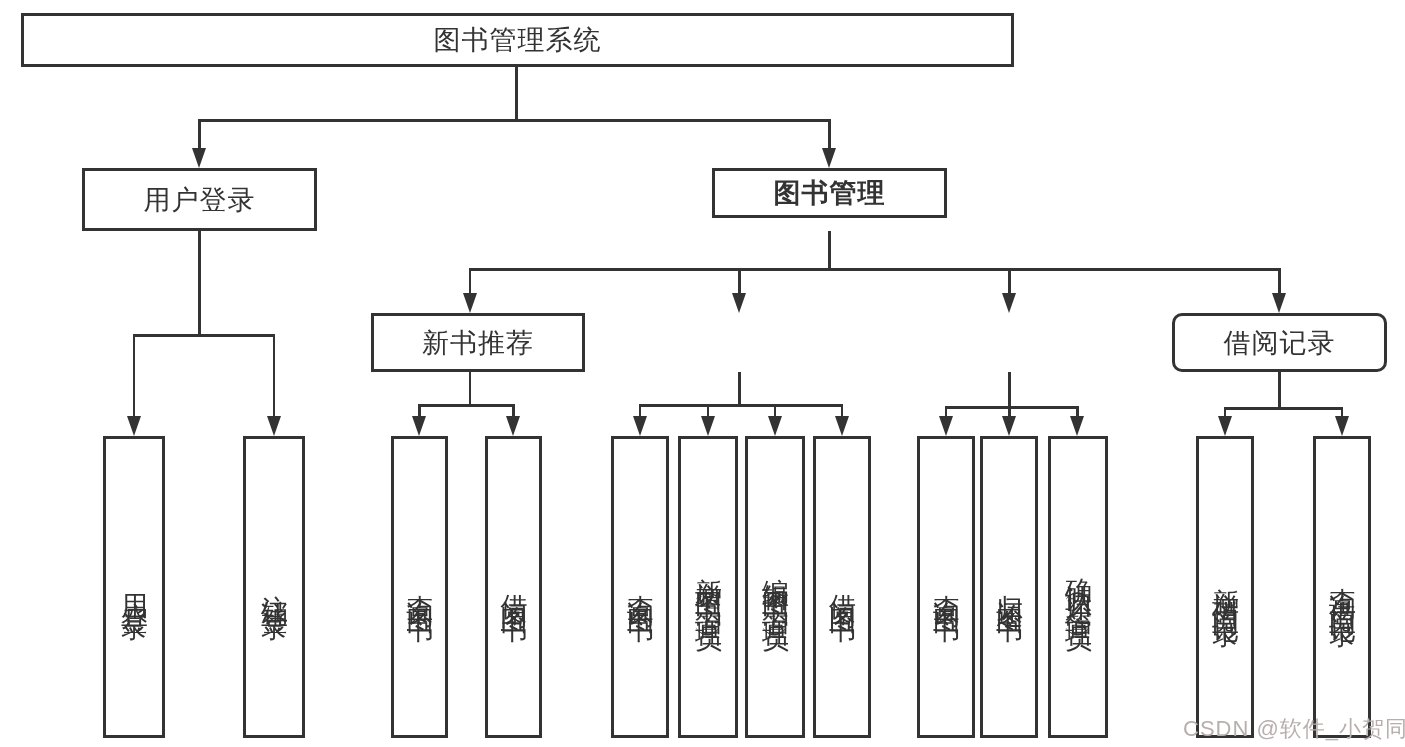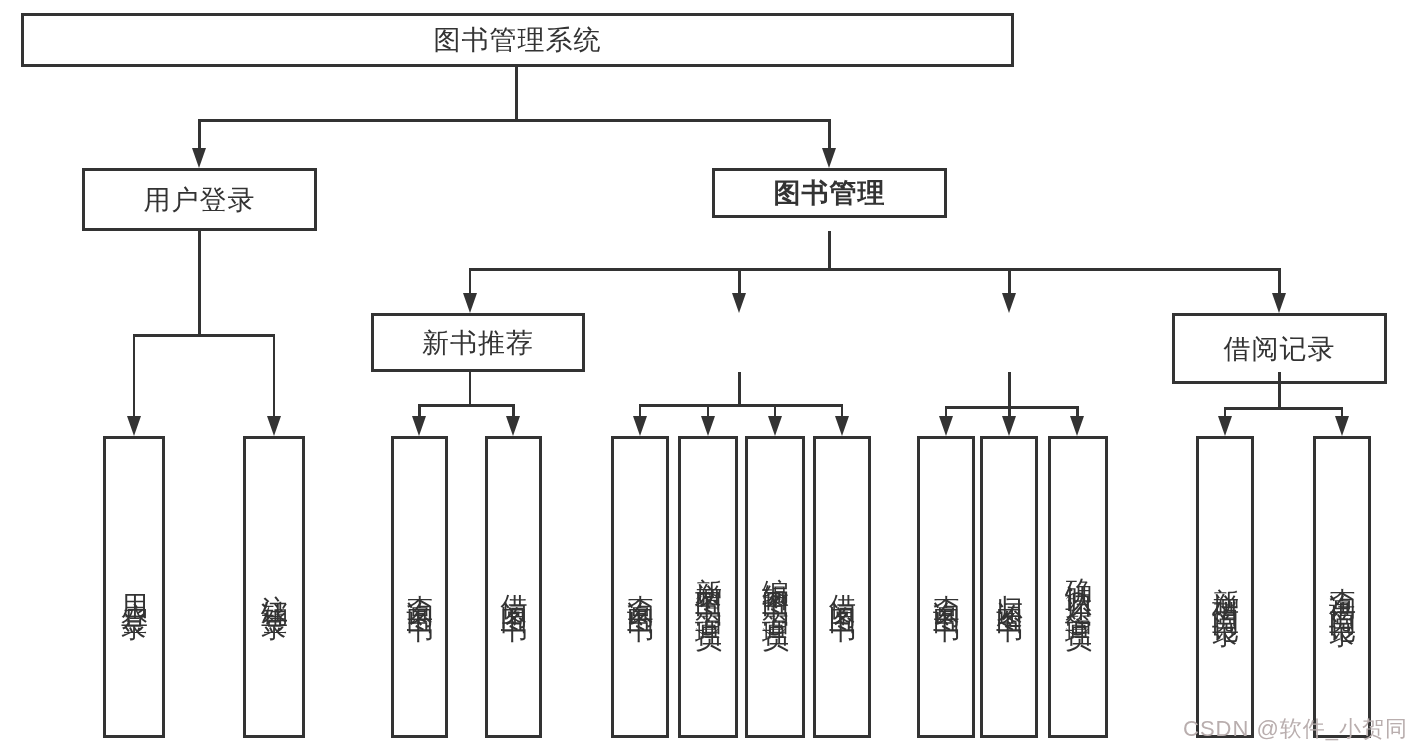--- a/index.html
+++ b/index.html
@@ -34,21 +34,21 @@
   <div class="box hbox" style="left:712px;top:168px;width:235px;height:50px;font-weight:bold;">
     <span>图书管理</span>
   </div>
 
   <div class="box hbox" style="left:363px;top:313px;width:214px;height:59px;margin-left:8px;">
     <span>新书推荐</span>
   </div>
 
 
 
-  <div class="box hbox" style="left:1172px;top:313px;width:215px;height:71px;">
+  <div class="box hbox" style="left:1172px;top:313px;width:215px;height:59px;border-radius:10px;">
     <span>借阅记录</span>
   </div>
 
   <div class="box leaf" style="left:103px;top:436px;width:62px;height:302px;">
     <span>用户登录</span>
   </div>
   <div class="box leaf" style="left:243px;top:436px;width:62px;height:302px;">
     <span>注销登录</span>
   </div>
 

